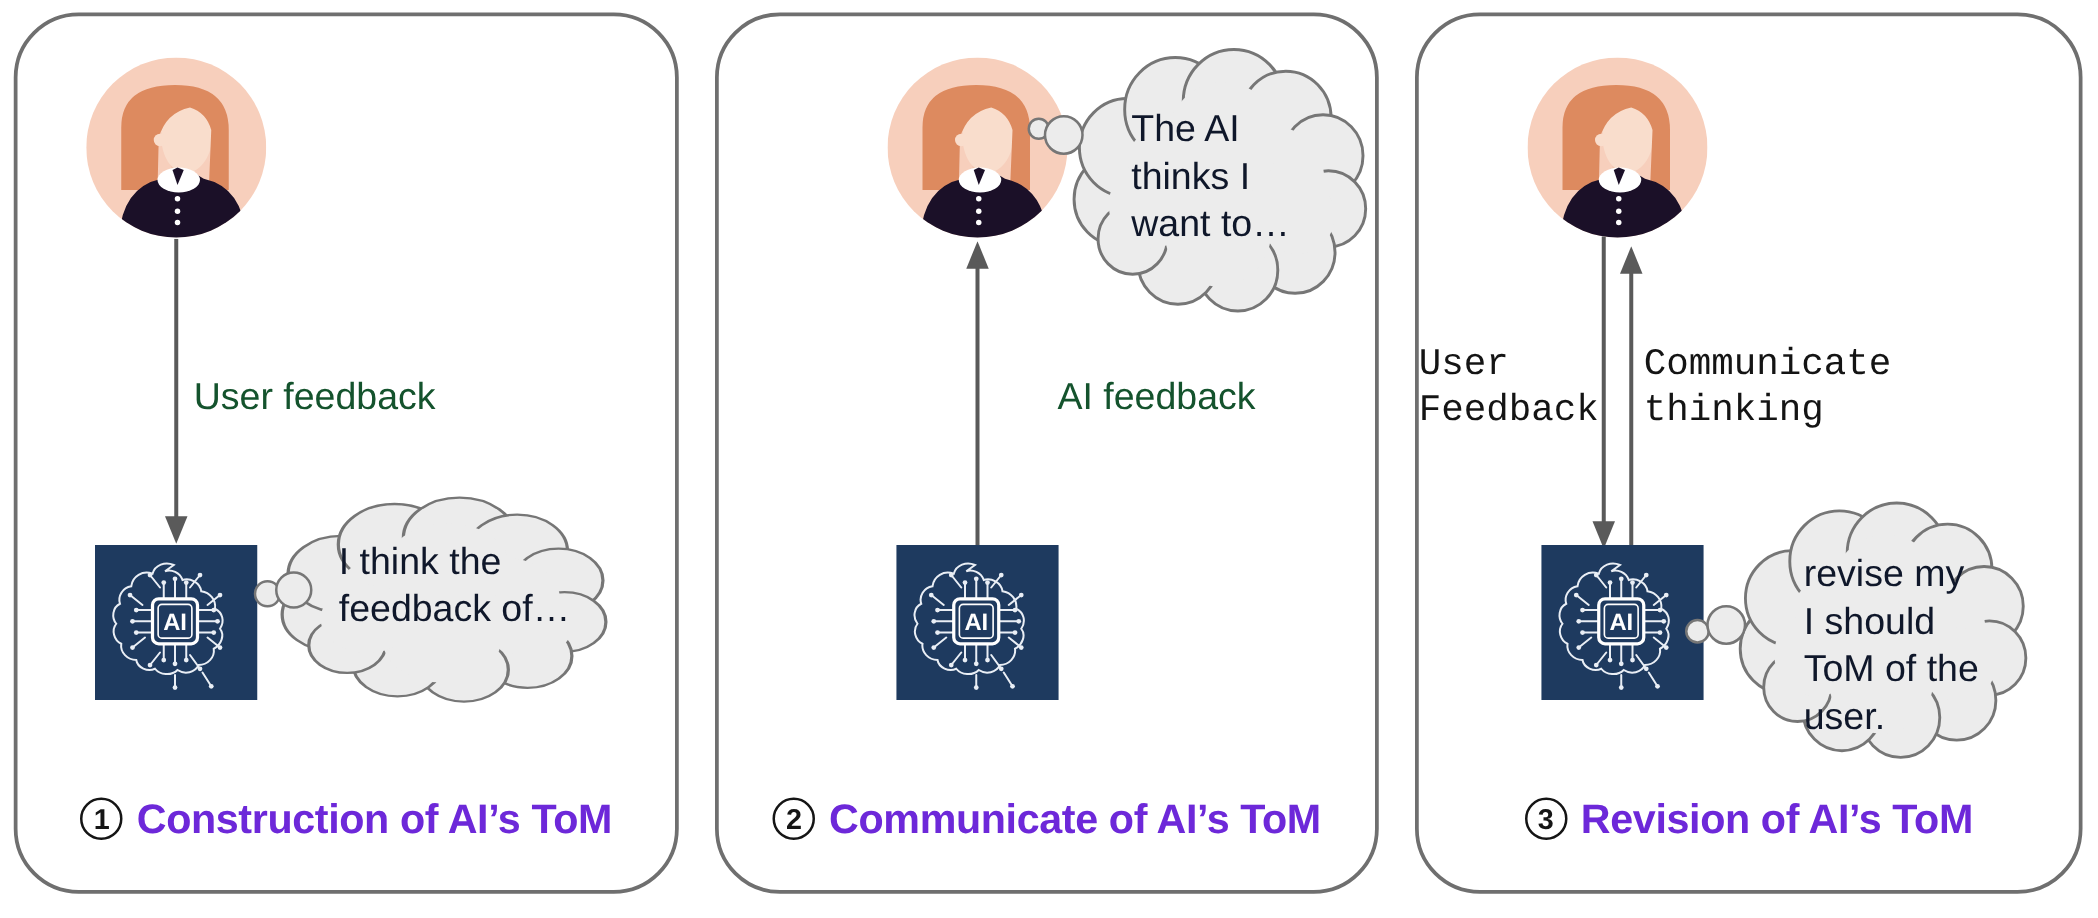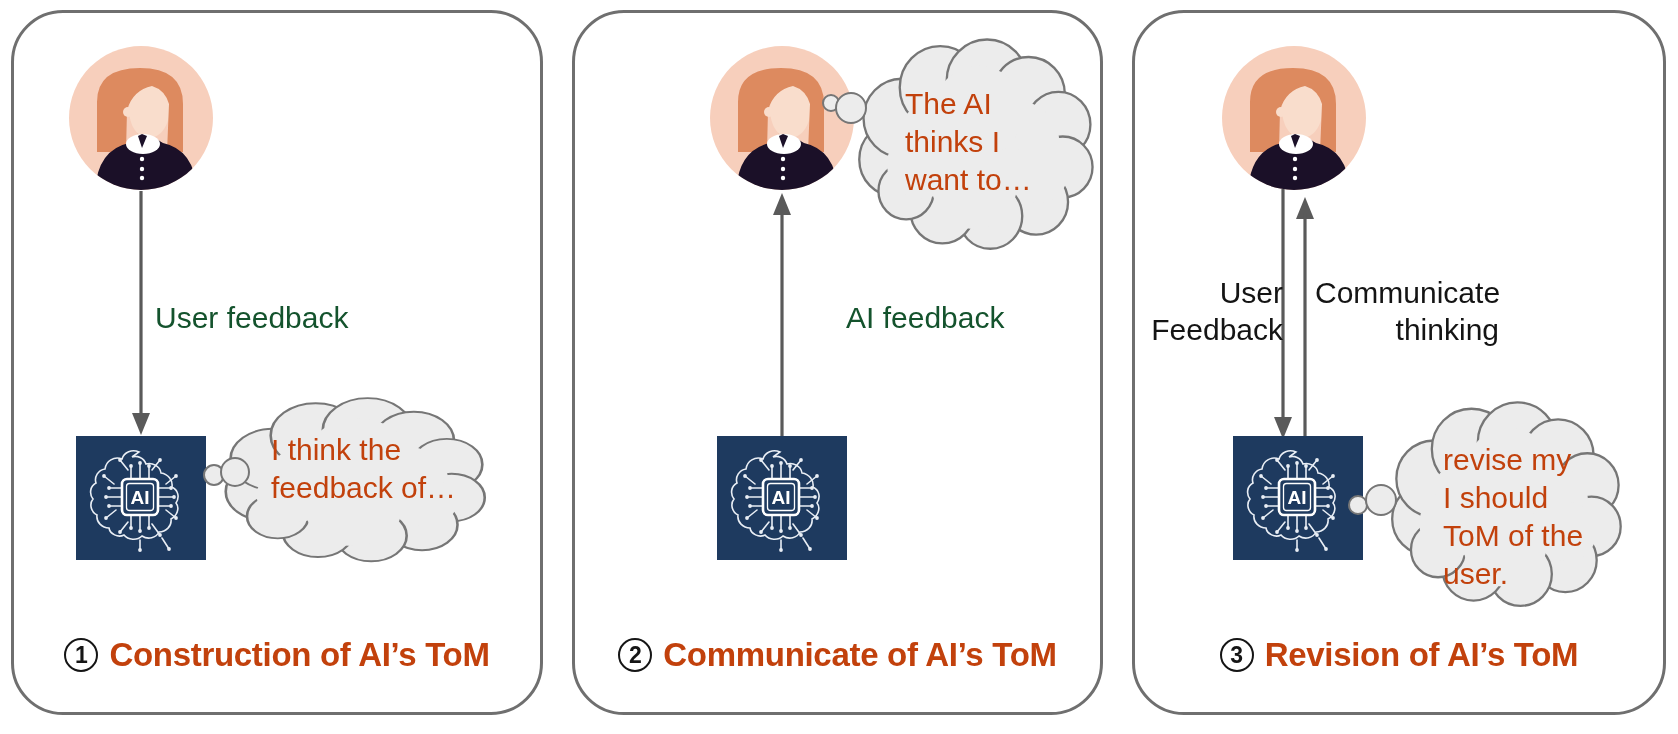--- a/index.html
+++ b/index.html
@@ -9,28 +9,28 @@
          border:3.4px solid #6f6f6f;border-radius:52px;box-sizing:border-box;}
   .panel-1{left:11px;width:532px;}
   .panel-2{left:572px;width:531px;}
   .panel-3{left:1132px;width:534px;}
   .avatar{position:absolute;width:144px;height:144px;}
   .chip{position:absolute;width:130px;height:124px;}
   .cloud{position:absolute;}
   .tail{position:absolute;background:#ececec;border:2px solid #767676;border-radius:50%;box-sizing:border-box;}
   .arrow{position:absolute;}
   .lbl{position:absolute;font-size:30px;line-height:36px;white-space:nowrap;color:#14532d;}
-  .lbl-2line{position:absolute;font-size:30px;line-height:37px;text-align:right;color:#141414;}
+  .lbl-2line{position:absolute;font-size:30px;line-height:37px;text-align:left;color:#141414;font-family:Liberation Mono, monospace;}
   .lbl-2line span{display:block;}
-  .thought-text{position:absolute;font-size:30px;line-height:38px;color:#c2410c;}
+  .thought-text{position:absolute;font-size:30px;line-height:38px;color:#0f172a;}
   .thought-text span{display:block;}
   .caption{position:absolute;left:0;right:0;top:623px;display:flex;justify-content:center;align-items:center;gap:11px;}
   .step-badge{width:34px;height:34px;border:2.5px solid #151515;border-radius:50%;box-sizing:border-box;
               display:flex;align-items:center;justify-content:center;font-size:23px;font-weight:700;color:#151515;}
-  .caption-text{font-weight:700;font-size:33px;color:#c2410c;letter-spacing:-0.3px;}
+  .caption-text{font-weight:700;font-size:33px;color:#6d28d9;letter-spacing:-0.3px;}
   .defs-holder{position:absolute;width:0;height:0;overflow:hidden;}
 </style>
 </head>
 <body>
 
 <svg class="defs-holder" aria-hidden="true">
   <defs>
     <clipPath id="avclip">
         <circle cx="72" cy="72" r="72"></circle>
       </clipPath>

